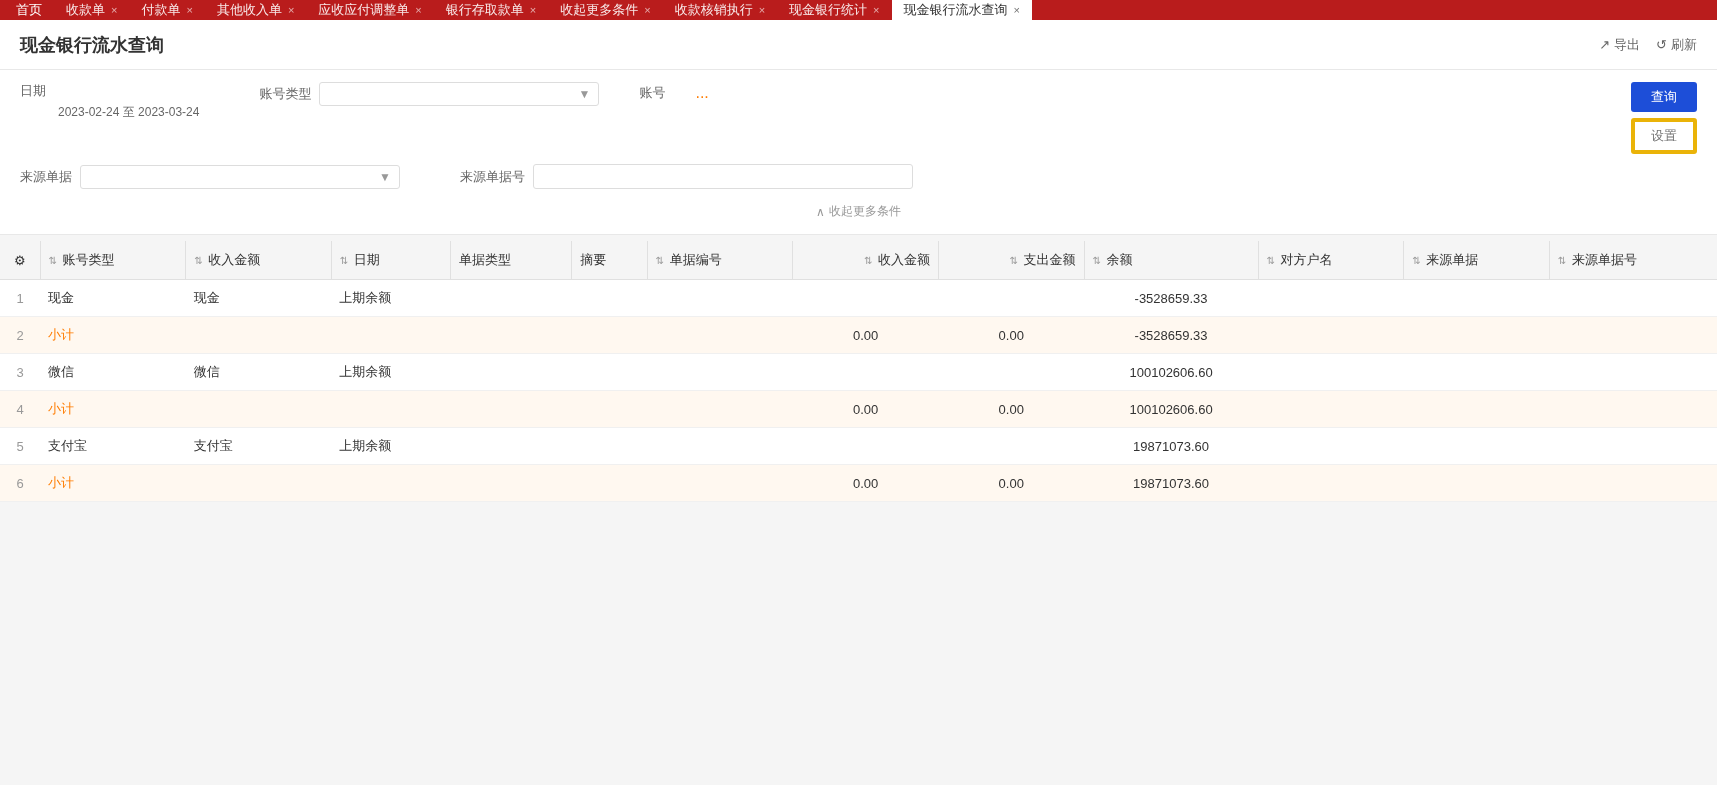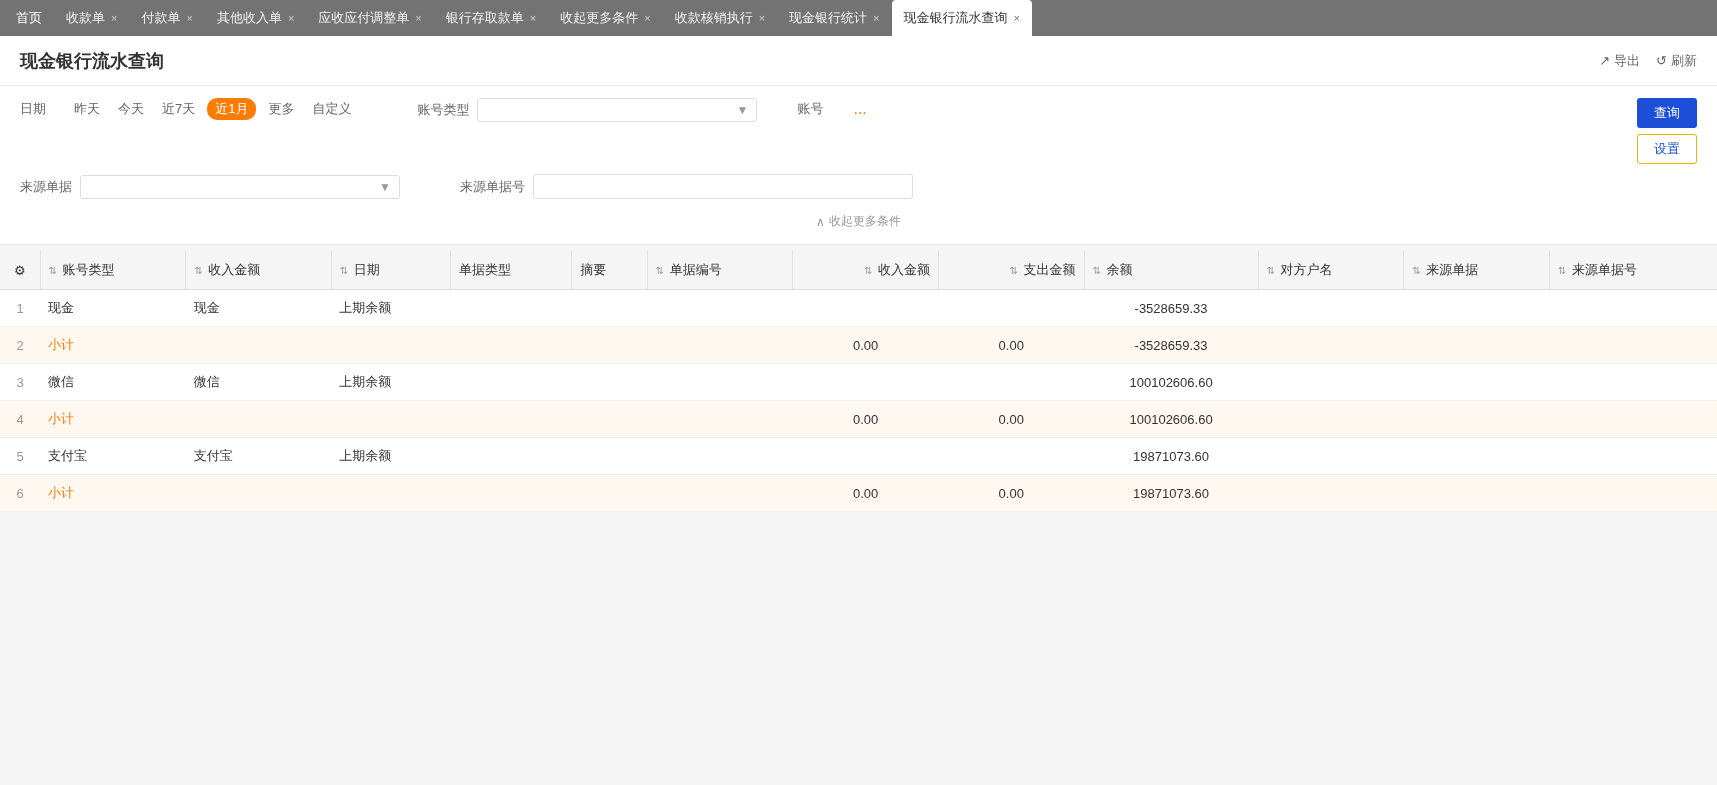--- a/index.html
+++ b/index.html
@@ -1,23 +1,23 @@
 <!DOCTYPE html>
 <html><head>
   <meta charset="utf-8">
   <style>
     * { box-sizing: border-box; margin: 0; padding: 0; }
     body { font-family: 'Microsoft YaHei', Arial, sans-serif; font-size: 13px; background: #f5f5f5; }
 
     
     .top-nav {
-      background: #737373;
-      display: flex;
-      align-items: center;
-      height: 36px;
+      background: #b91c1c;
+      display: flex;
+      align-items: center;
+      height: 20px;
       padding: 0 4px;
       overflow: hidden;
     }
     .nav-item {
       color: rgba(255,255,255,0.9);
       padding: 0 12px;
       height: 36px;
       display: flex;
       align-items: center;
       cursor: pointer;
@@ -140,22 +140,22 @@
       background: #1d4ed8;
       color: #fff;
       border: none;
       border-radius: 3px;
       padding: 6px 16px;
       cursor: pointer;
       font-size: 13px;
     }
     .btn-settings {
       background: #fff;
-      color: #1d4ed8;
-      border: 1px solid #eab308;
+      color: #737373;
+      border: 4px solid #eab308;
       border-radius: 3px;
       padding: 5px 16px;
       cursor: pointer;
       font-size: 13px;
     }
 
     .collapse-bar {
       display: flex;
       justify-content: center;
       align-items: center;
@@ -278,28 +278,23 @@
   </div>
 </div>
 
 <div class="filter-area">
 
   <div style="display:flex; align-items:flex-start; gap:20px; margin-bottom:10px;">
 
     <div style="display:flex; flex-direction:column; gap:4px;">
       <div style="display:flex; align-items:center; gap:8px;">
         <span class="filter-label">日期</span>
-        <div class="filter-date-options">
-          <span class="date-opt">昨天</span>
-          <span class="date-opt">今天</span>
-          <span class="date-opt">近7天</span>
-          <span class="date-opt active">近1月</span>
-          <span class="date-opt">更多</span>
-          <span class="date-opt">自定义</span>
-        </div>
+      </div>
+      <div style="padding-left:32px;">
+        <span class="date-range">2023-02-24 至 2023-03-24</span>
       </div>
     </div>
 
     <div style="display:flex; align-items:center; gap:8px; margin-left:40px;">
       <span class="filter-label">账号类型</span>
       <div class="filter-select" style="min-width:280px;">
         <span class="filter-select-text"></span>
         <span style="color:#999; font-size:12px;">▼</span>
       </div>
     </div>

